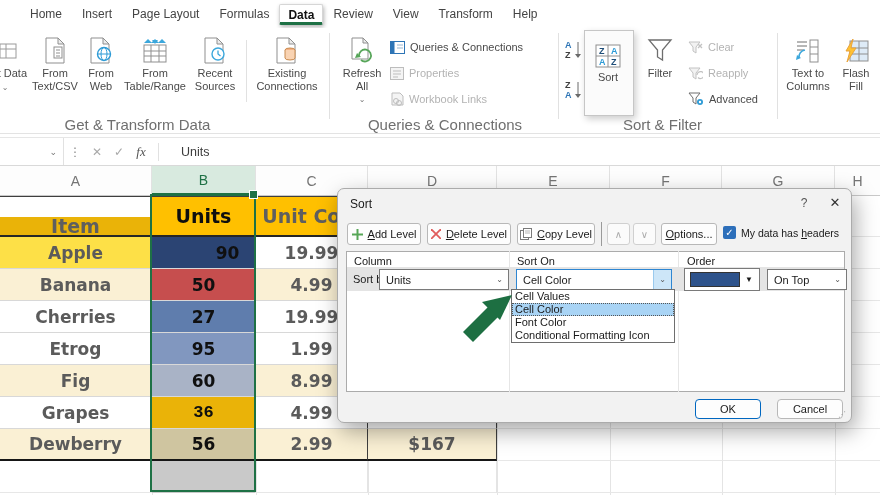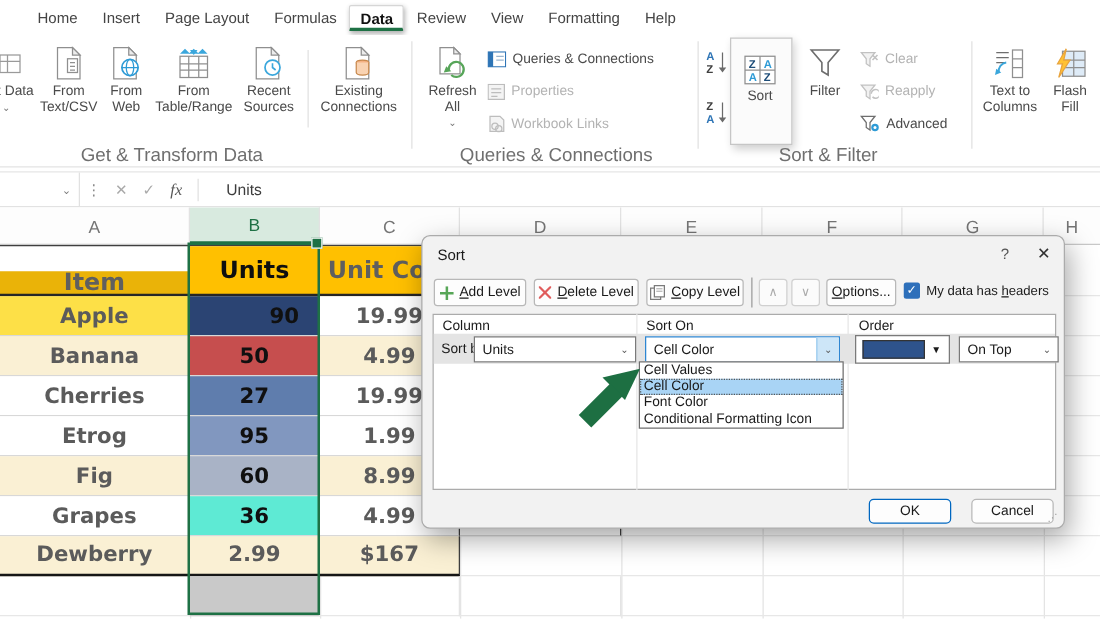--- a/index.html
+++ b/index.html
@@ -77,21 +77,21 @@
 <body>
 
 <div id="tabbar">
   <span class="tab">Home</span>
   <span class="tab">Insert</span>
   <span class="tab">Page Layout</span>
   <span class="tab">Formulas</span>
   <span class="tab active">Data</span>
   <span class="tab">Review</span>
   <span class="tab">View</span>
-  <span class="tab">Formatting</span>
+  <span class="tab">Transform</span>
   <span class="tab">Help</span>
 </div>
 
 <div id="ribbon">
 
   <div class="bigbtn" style="left:-18px;width:46px">
     <div class="bicon">
       <svg width="26" height="26" viewBox="0 0 26 26">
           <rect x="8" y="6" width="16" height="14" fill="#fff" stroke="#9a9a9a"></rect>
           <line x1="8" y1="11" x2="24" y2="11" stroke="#9a9a9a"></line>
@@ -389,26 +389,27 @@
       <div class="cd" style="background-color: rgb(255, 255, 255);"></div>
     </div>
     <div class="trow">
       <div class="ca" style="background-color: rgb(250, 240, 212);">Fig</div>
       <div class="cb" style="background-color: rgb(169, 179, 198);">60</div>
       <div class="cc" style="background-color: rgb(250, 240, 212);">8.99</div>
       <div class="cd" style="background-color: rgb(250, 240, 212);"></div>
     </div>
     <div class="trow">
       <div class="ca" style="background-color: rgb(255, 255, 255);">Grapes</div>
-      <div class="cb" style="background-color: #5eead4;">36</div>
+      <div class="cb" style="background-color: #eab308; font-family: Liberation Mono, monospace;">36</div>
       <div class="cc" style="background-color: rgb(255, 255, 255);">4.99</div>
       <div class="cd" style="background-color: rgb(255, 255, 255);"></div>
     </div>
     <div class="trow lastrow">
       <div class="ca" style="background-color: rgb(250, 240, 212);">Dewberry</div>
+      <div class="cb" style="background-color: rgb(207, 197, 160);">56</div>
       <div class="cc" style="background-color: rgb(250, 240, 212);">2.99</div>
       <div class="cd" style="background-color: rgb(250, 240, 212);">$167</div>
     </div>
     <div class="emptyrow">
       <div></div>
       <div style="background-color: rgb(201, 201, 201);"></div>
       <div></div>
       <div></div>
     </div>
   </div>

